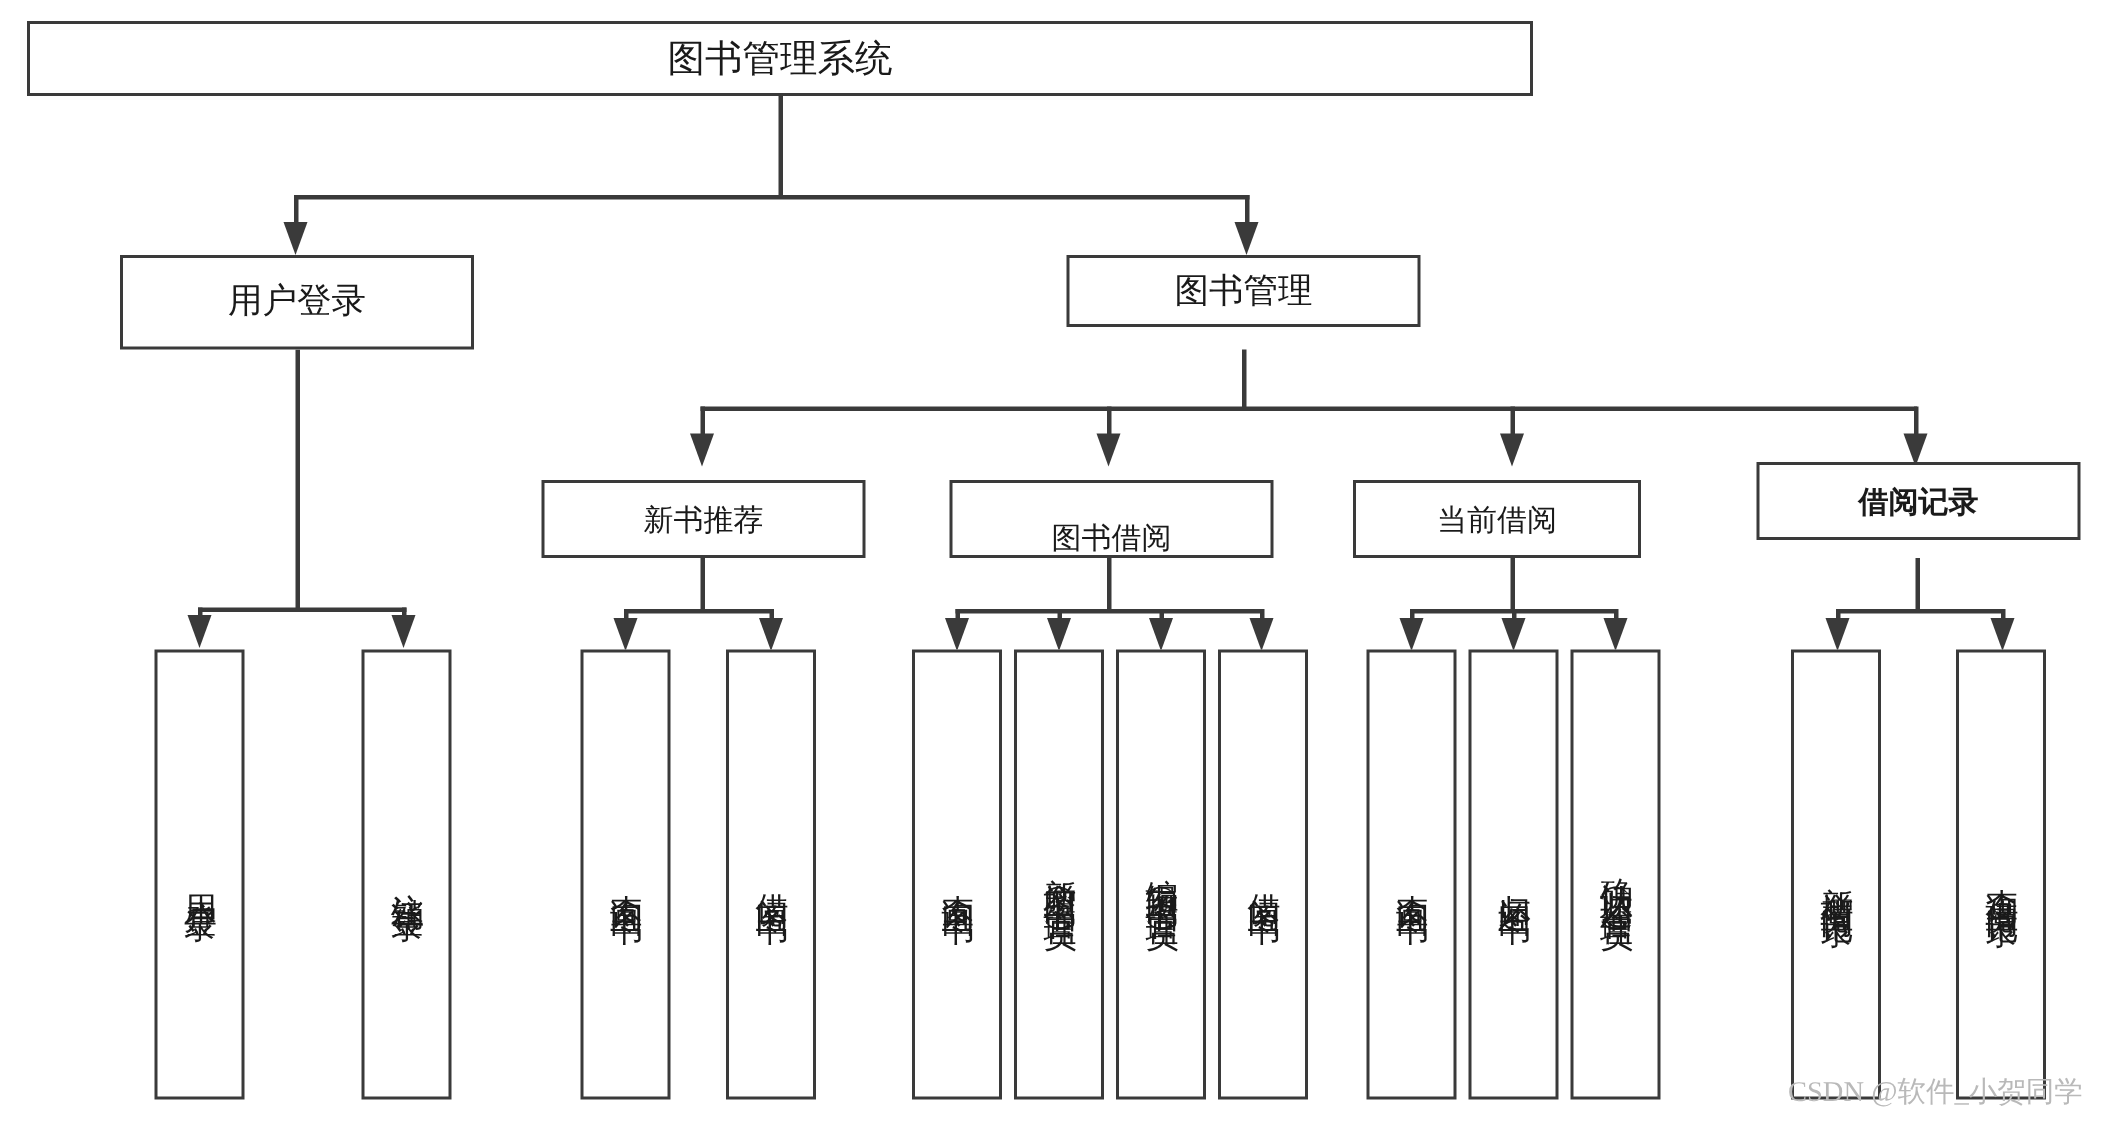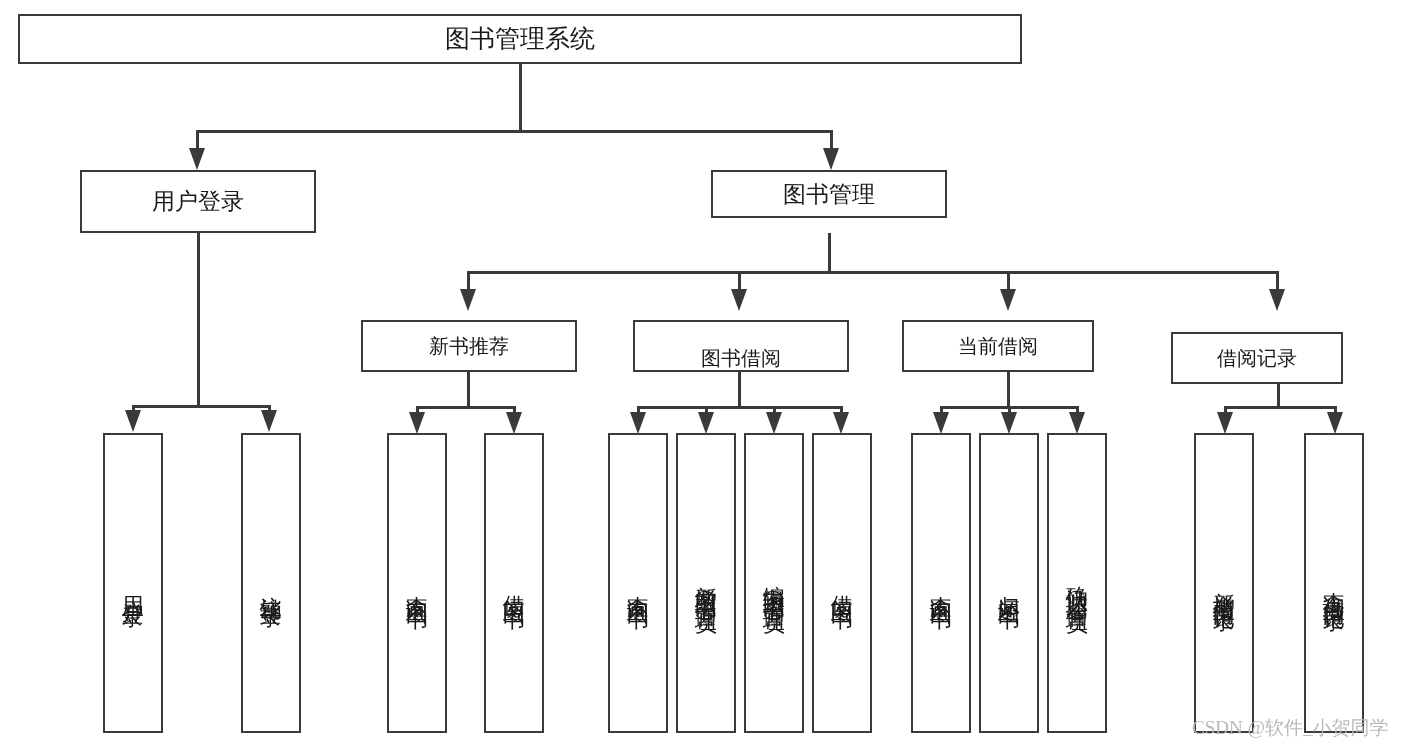--- a/index.html
+++ b/index.html
@@ -126,21 +126,21 @@
   </div>
 
   <div class="node horiz l3-node" style="left:633px; top:320px; width:216px; height:52px;align-items:flex-end;">
     <span class="node-label">图书借阅</span>
   </div>
 
   <div class="node horiz l3-node" style="left:902px; top:320px; width:192px; height:52px;">
     <span class="node-label">当前借阅</span>
   </div>
 
-  <div class="node horiz l3-node" style="left:1171px; top:332px; width:172px; height:52px;">
+  <div class="node horiz l3-node" style="left:1171px; top:308px; width:216px; height:52px;font-weight:bold;">
     <span class="node-label">借阅记录</span>
   </div>
 
   <div class="conn v" style="left:467px; top:372px; height:36px;"></div>
   <div class="conn h" style="left:416px; top:406px; width:99px;"></div>
   <div class="conn v" style="left:416px; top:406px; height:18px;"></div>
   <div class="conn v" style="left:513px; top:406px; height:18px;"></div>
   <div class="arrow" style="left:409px; top:412px;"></div>
   <div class="arrow" style="left:506px; top:412px;"></div>
 

